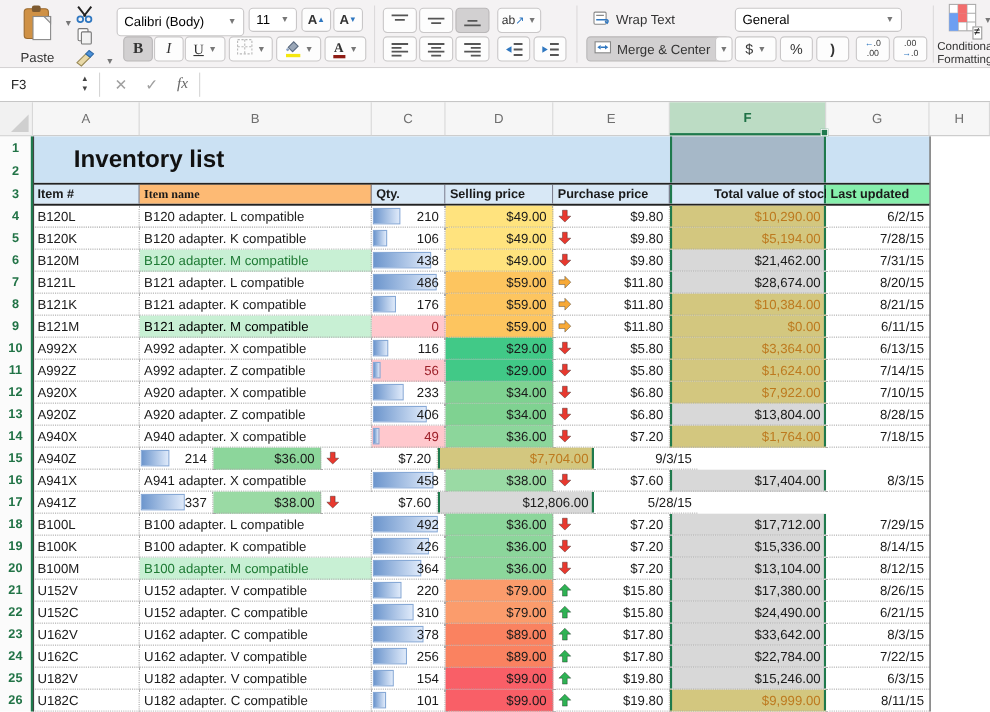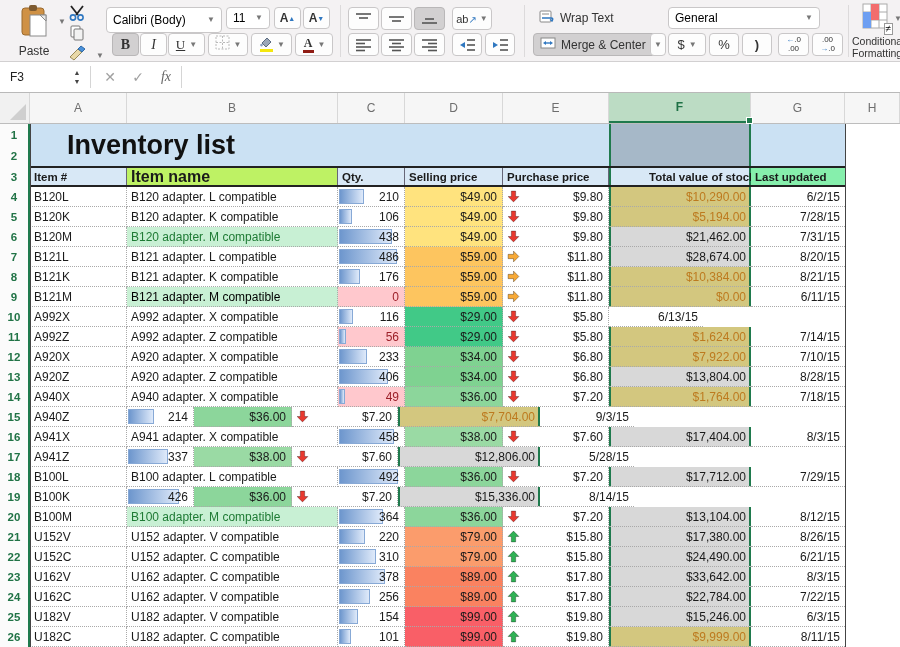--- a/index.html
+++ b/index.html
@@ -366,28 +366,28 @@
       <div class="rh" style="height: 20px;">22</div>
       <div class="rh" style="height: 20px;">23</div>
       <div class="rh" style="height: 20px;">24</div>
       <div class="rh" style="height: 20px;">25</div>
       <div class="rh" style="height: 20px;">26</div>
     </div>
   <div class="gridbody">
     <div id="grid-rows">
         <div class="trow" style="height: 42px; position: relative;">
           <div class="cell lft" style="width: 579px; background: rgb(203, 225, 243);">
-            <div class="" style="font-size: 27px; font-weight: bold; color: rgb(17, 17, 17); padding-left: 33px;">Inventory list</div>
+            <div class="" style="font-size: 22px; font-weight: bold; color: rgb(17, 17, 17); padding-left: 33px;">Inventory list</div>
           </div>
           <div class="cell fsel" style="width: 142px; background: rgb(166, 184, 200);"></div>
           <div class="cell" style="width: 94px; background: rgb(203, 225, 243);"></div>
         </div>
         <div class="trow" style="height: 21px; border-top: 2px solid rgb(34, 34, 34); border-bottom: 2px solid rgb(34, 34, 34);">
           <div class="cell lft" style="width: 97px; background: rgb(216, 232, 246); font-weight: bold; font-size: 11.5px; border-right: 1px solid rgb(102, 102, 119);">Item #</div>
-          <div class="cell lft" style="width: 211px; background: #bef264; font-weight: bold; font-size: 16px; border-right: 1px solid rgb(102, 102, 119);">Item name</div>
+          <div class="cell lft" style="width: 211px; background: #fdba74; font-weight: bold; font-size: 11px; border-right: 1px solid rgb(102, 102, 119); font-family: Liberation Serif, serif;">Item name</div>
           <div class="cell lft" style="width: 67px; background: rgb(216, 232, 246); font-weight: bold; font-size: 11.5px; border-right: 1px solid rgb(102, 102, 119);">Qty.</div>
           <div class="cell lft" style="width: 98px; background: rgb(216, 232, 246); font-weight: bold; font-size: 11.5px; border-right: 1px solid rgb(102, 102, 119);">Selling price</div>
           <div class="cell lft" style="width: 106px; background: rgb(216, 232, 246); font-weight: bold; font-size: 11.5px; border-right: 1px solid rgb(102, 102, 119);">Purchase price</div>
           <div class="cell lft fsel" style="width: 142px; background: rgb(216, 232, 246); font-weight: bold; font-size: 11.5px;">Total value of stock</div>
           <div class="cell lft" style="width: 94px; background: #86efac; font-weight: bold; font-size: 11.5px;">Last updated</div>
         </div>
         <div class="trow" style="height: 20px;">
           <div class="cell lft dot-r dot-b" style="width: 97px;">B120L</div>
           <div class="cell lft dot-r dot-b" style="width: 211px;">B120 adapter. L compatible</div>
           <div class="cell qtywrap dot-r dot-b" style="width: 67px;">
@@ -509,20 +509,21 @@
           </div>
           <div class="cell rgt dot-r dot-b" style="width: 98px; background: rgb(65, 201, 135);">$29.00</div>
           <div class="cell dot-r dot-b" style="width: 106px;">
             <div class="" style="display: flex; align-items: center; margin-left: 2px;">
               <svg width="13" height="13" viewBox="0 0 12 12" class="arrow-svg">
                 <path d="M4 1 h4 v5 h3 L6 11 1 6 h3 z" fill="#e8392f" stroke="rgba(0,0,0,0.35)" stroke-width="0.8"></path>
               </svg>
             </div>
             <div class="buyval">$5.80</div>
           </div>
+          <div class="cell rgt dot-b fsel" style="width: 142px; background: rgb(211, 199, 127); color: rgb(189, 122, 31);">$3,364.00</div>
           <div class="cell rgt dot-b" style="width: 94px;">6/13/15</div>
         </div>
         <div class="trow" style="height: 20px;">
           <div class="cell lft dot-r dot-b" style="width: 97px;">A992Z</div>
           <div class="cell lft dot-r dot-b" style="width: 211px;">A992 adapter. Z compatible</div>
           <div class="cell qtywrap dot-r dot-b" style="width: 67px; background: rgb(255, 200, 205);">
             <div class="qbar" style="width: 7px;"></div>
             <div class="qnum" style="color: rgb(156, 31, 40);">56</div>
           </div>
           <div class="cell rgt dot-r dot-b" style="width: 98px; background: rgb(65, 201, 135);">$29.00</div>
@@ -663,20 +664,21 @@
                 <path d="M4 1 h4 v5 h3 L6 11 1 6 h3 z" fill="#e8392f" stroke="rgba(0,0,0,0.35)" stroke-width="0.8"></path>
               </svg>
             </div>
             <div class="buyval">$7.20</div>
           </div>
           <div class="cell rgt dot-b fsel" style="width: 142px; background: rgb(216, 216, 216);">$17,712.00</div>
           <div class="cell rgt dot-b" style="width: 94px;">7/29/15</div>
         </div>
         <div class="trow" style="height: 20px;">
           <div class="cell lft dot-r dot-b" style="width: 97px;">B100K</div>
+          <div class="cell lft dot-r dot-b" style="width: 211px;">B100 adapter. K compatible</div>
           <div class="cell qtywrap dot-r dot-b" style="width: 67px;">
             <div class="qbar" style="width: 51px;"></div>
             <div class="qnum">426</div>
           </div>
           <div class="cell rgt dot-r dot-b" style="width: 98px; background: rgb(140, 214, 155);">$36.00</div>
           <div class="cell dot-r dot-b" style="width: 106px;">
             <div class="" style="display: flex; align-items: center; margin-left: 2px;">
               <svg width="13" height="13" viewBox="0 0 12 12" class="arrow-svg">
                 <path d="M4 1 h4 v5 h3 L6 11 1 6 h3 z" fill="#e8392f" stroke="rgba(0,0,0,0.35)" stroke-width="0.8"></path>
               </svg>

